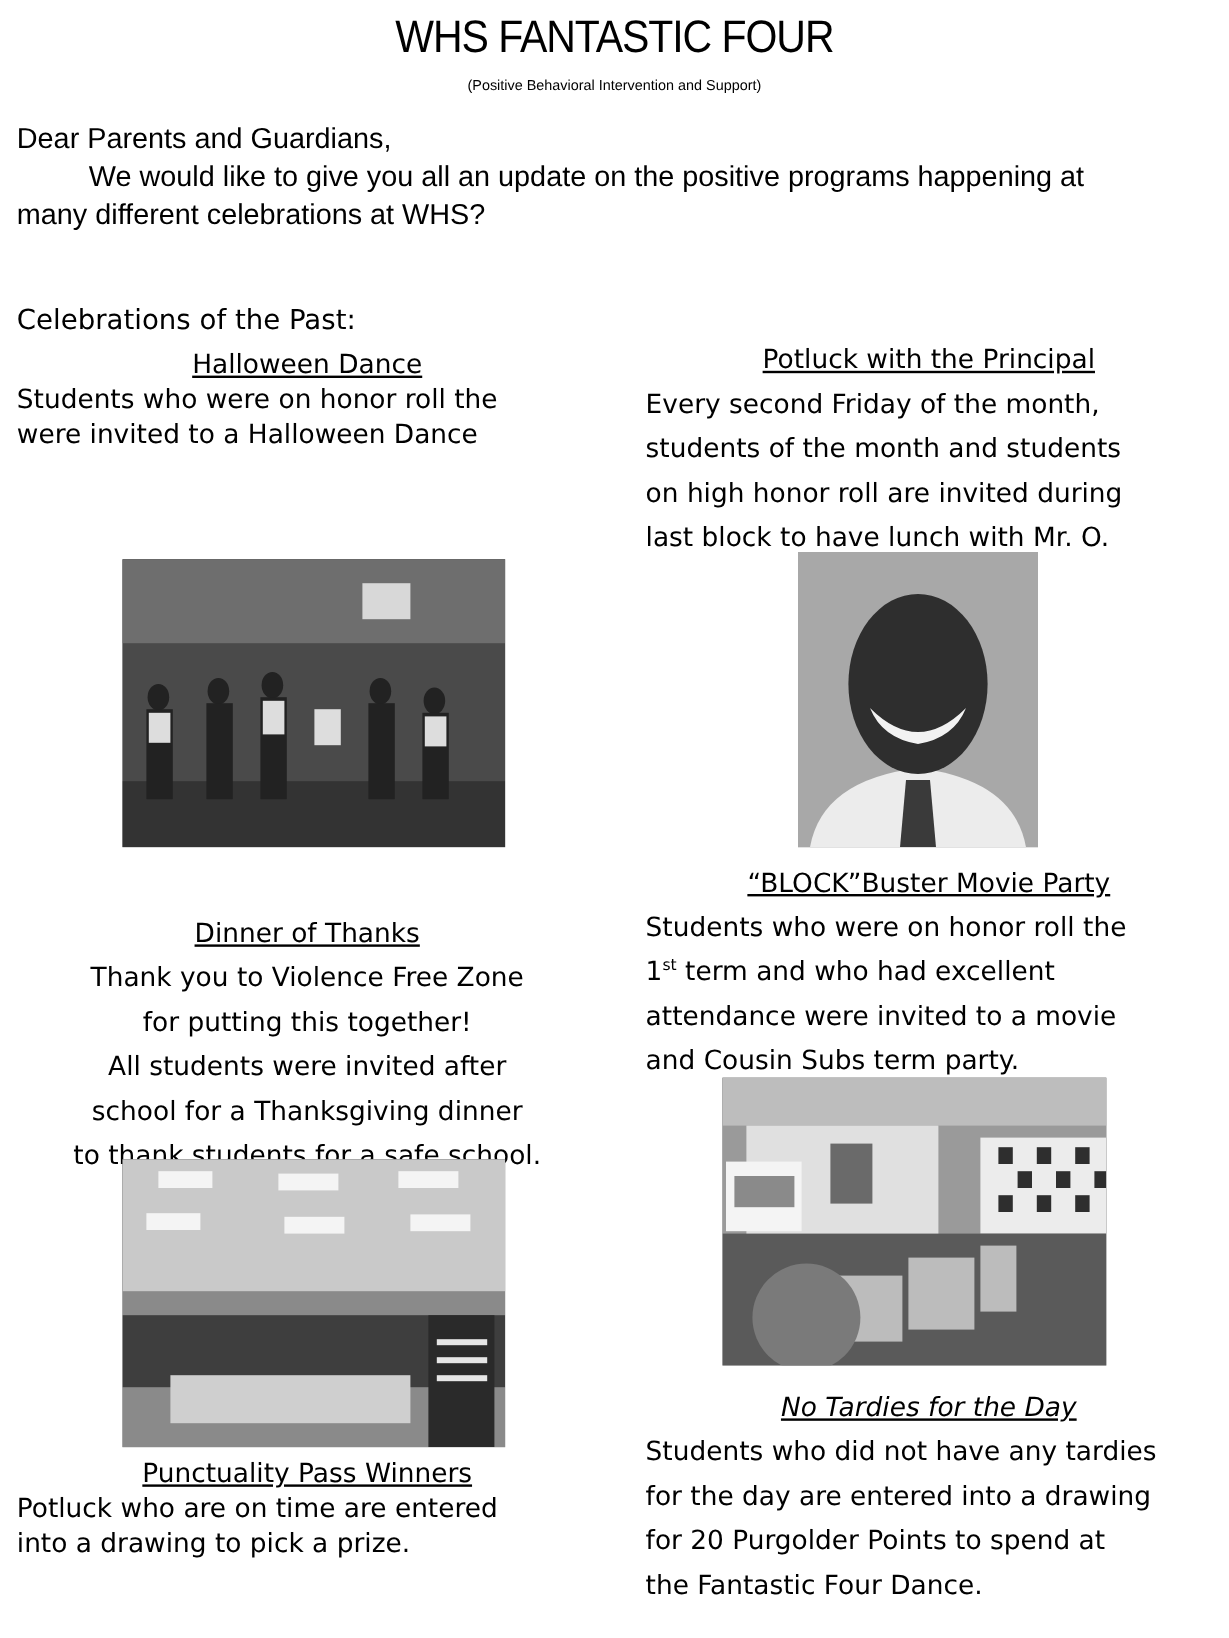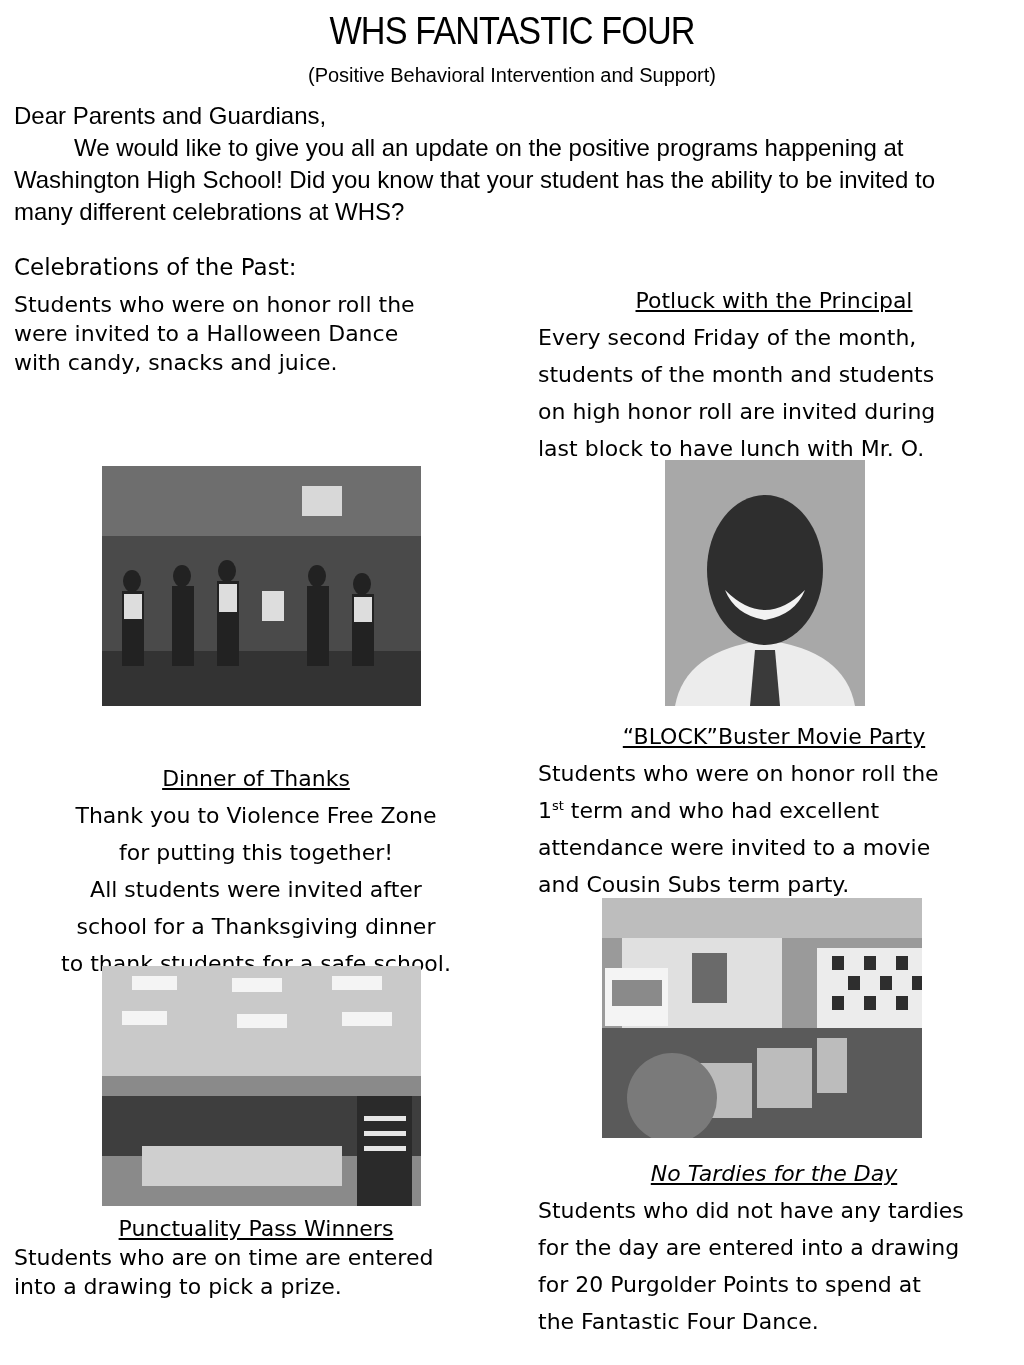--- a/index.html
+++ b/index.html
@@ -8,21 +8,21 @@
       font-family: "DejaVu Sans", "Liberation Sans", sans-serif; color: #000;
     }
     .abs { position: absolute; }
     .title {
       left: 0; width: 1024px; top: 10px; text-align: center;
       font-family: "Liberation Sans", sans-serif; font-size: 38px; letter-spacing: -1px;
       transform: scaleX(0.9); transform-origin: center;
     }
     .subtitle {
       left: 0; width: 1024px; top: 64px; text-align: center;
-      font-family: "Liberation Sans", sans-serif; font-size: 20px;
+      font-family: "Liberation Sans", sans-serif; font-size: 12px;
     }
     .letter {
       left: 14px; width: 1000px; top: 100px;
       font-family: "Liberation Sans", sans-serif; font-size: 24px; line-height: 32px;
     }
     .letter .indent { padding-left: 60px; }
     .section-label { left: 14px; top: 254px; font-size: 23px; }
     .sec { font-size: 22px; line-height: 29px; }
     .sec .head { text-decoration: underline; text-align: center; display: block; }
     .sec.tall { line-height: 37px; }
@@ -35,30 +35,29 @@
   </style>
 </head>
 <body>
 
 <div class="abs title">WHS FANTASTIC FOUR</div>
 <div class="abs subtitle">(Positive Behavioral Intervention and Support)</div>
 
 <div class="abs letter">
   <div>Dear Parents and Guardians,</div>
   <div class="indent">We would like to give you all an update on the positive programs happening at</div>
-  <div>Washington High School!  Did you know that your student has the ability to be invited to</div>
   <div>many different celebrations at WHS?</div>
 </div>
 
 <div class="abs section-label">Celebrations of the Past:</div>
 
 <div class="abs sec" style="left:14px; top:290px; width:490px;">
+  <span class="head" style="width:484px;">Halloween Dance</span>
   <div>Students who were on honor roll the</div>
   <div>were invited to a Halloween Dance</div>
-  <div>with candy, snacks and juice.</div>
 </div>
 <div class="abs photo" style="left:102px; top:466px; width:319px; height:240px; background:#5a5a5a;">
   <svg viewBox="0 0 319 240" preserveAspectRatio="none">
     <rect width="319" height="240" fill="#4a4a4a"></rect>
     <rect x="0" y="0" width="319" height="70" fill="#6e6e6e"></rect>
     <rect x="200" y="20" width="40" height="30" fill="#d8d8d8"></rect>
     <rect x="0" y="185" width="319" height="55" fill="#333"></rect>
     <g fill="#222">
       <ellipse cx="30" cy="115" rx="9" ry="11"></ellipse>
         <rect x="20" y="125" width="22" height="75"></rect>
@@ -169,15 +168,15 @@
 <div class="abs sec tall" style="left:538px; top:1155px; width:480px;">
   <span class="head" style="width:472px;font-style:italic;">No Tardies for the Day</span>
   <div>Students who did not have any tardies</div>
   <div>for the day are entered into a drawing</div>
   <div>for 20 Purgolder Points to spend at</div>
   <div>the Fantastic Four Dance.</div>
 </div>
 
 <div class="abs sec" style="left:14px; top:1202px; width:490px;margin-top:12px;">
   <span class="head" style="width:484px;">Punctuality Pass Winners</span>
-  <div>Students who are on time are entered</div>
+  <div>Potluck who are on time are entered</div>
   <div>into a drawing to pick a prize.</div>
 </div>
 
 </body></html>

